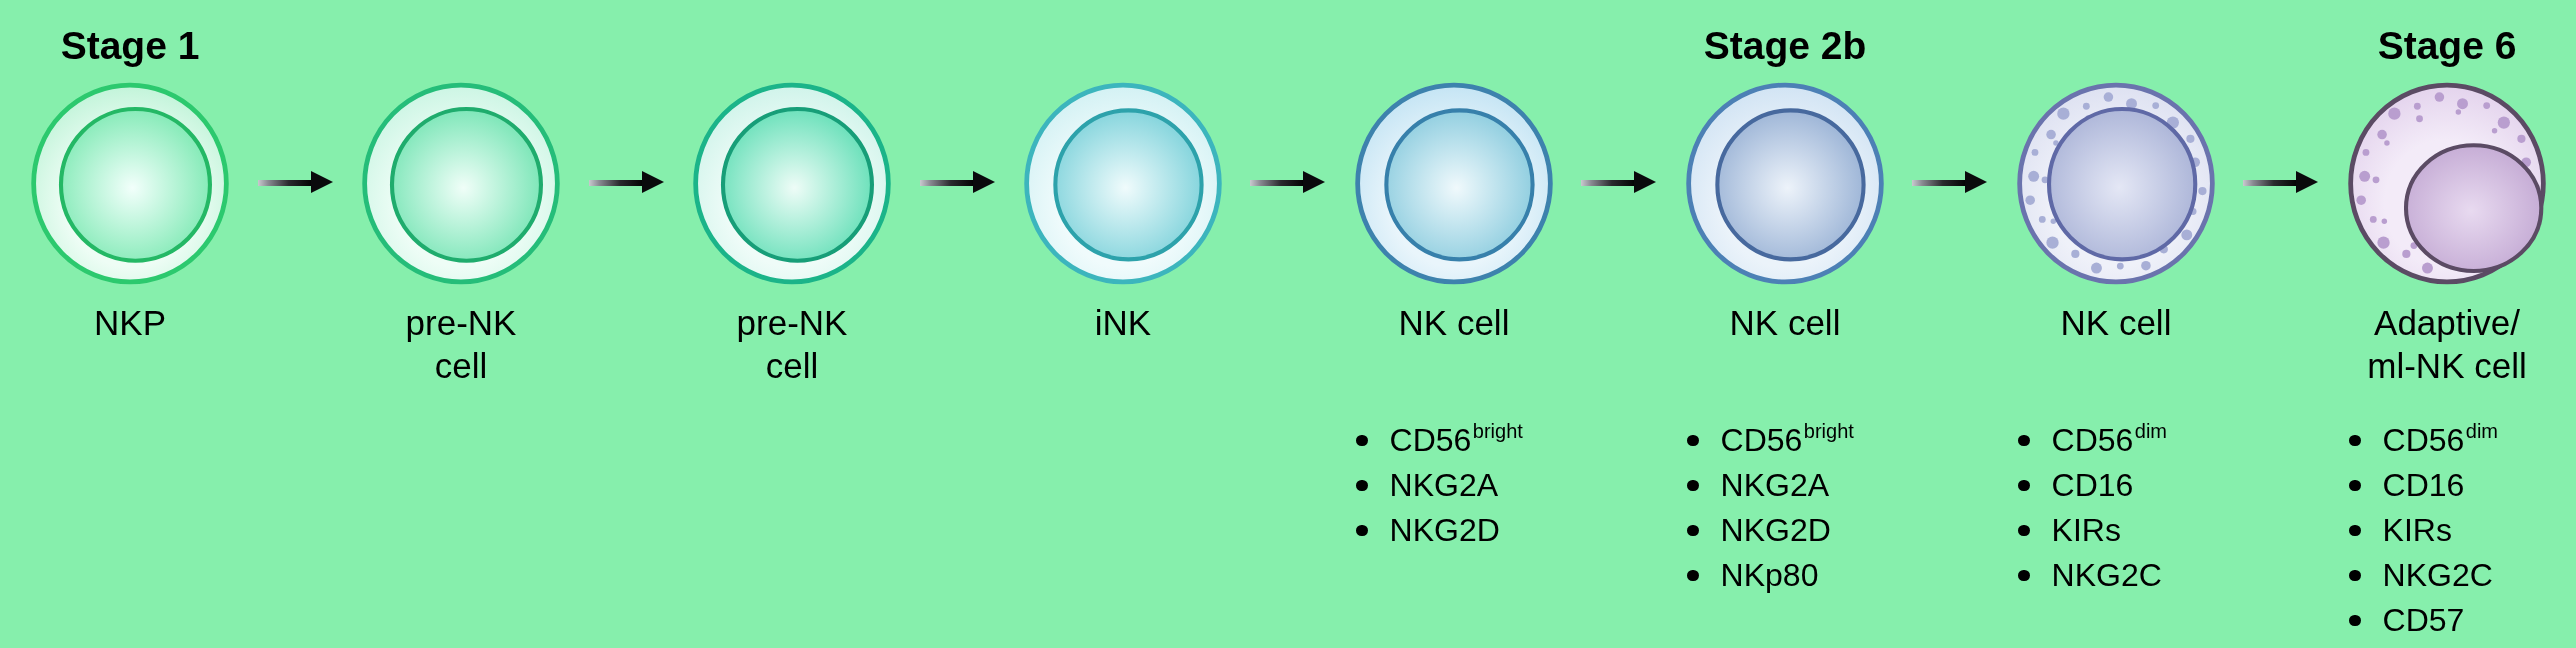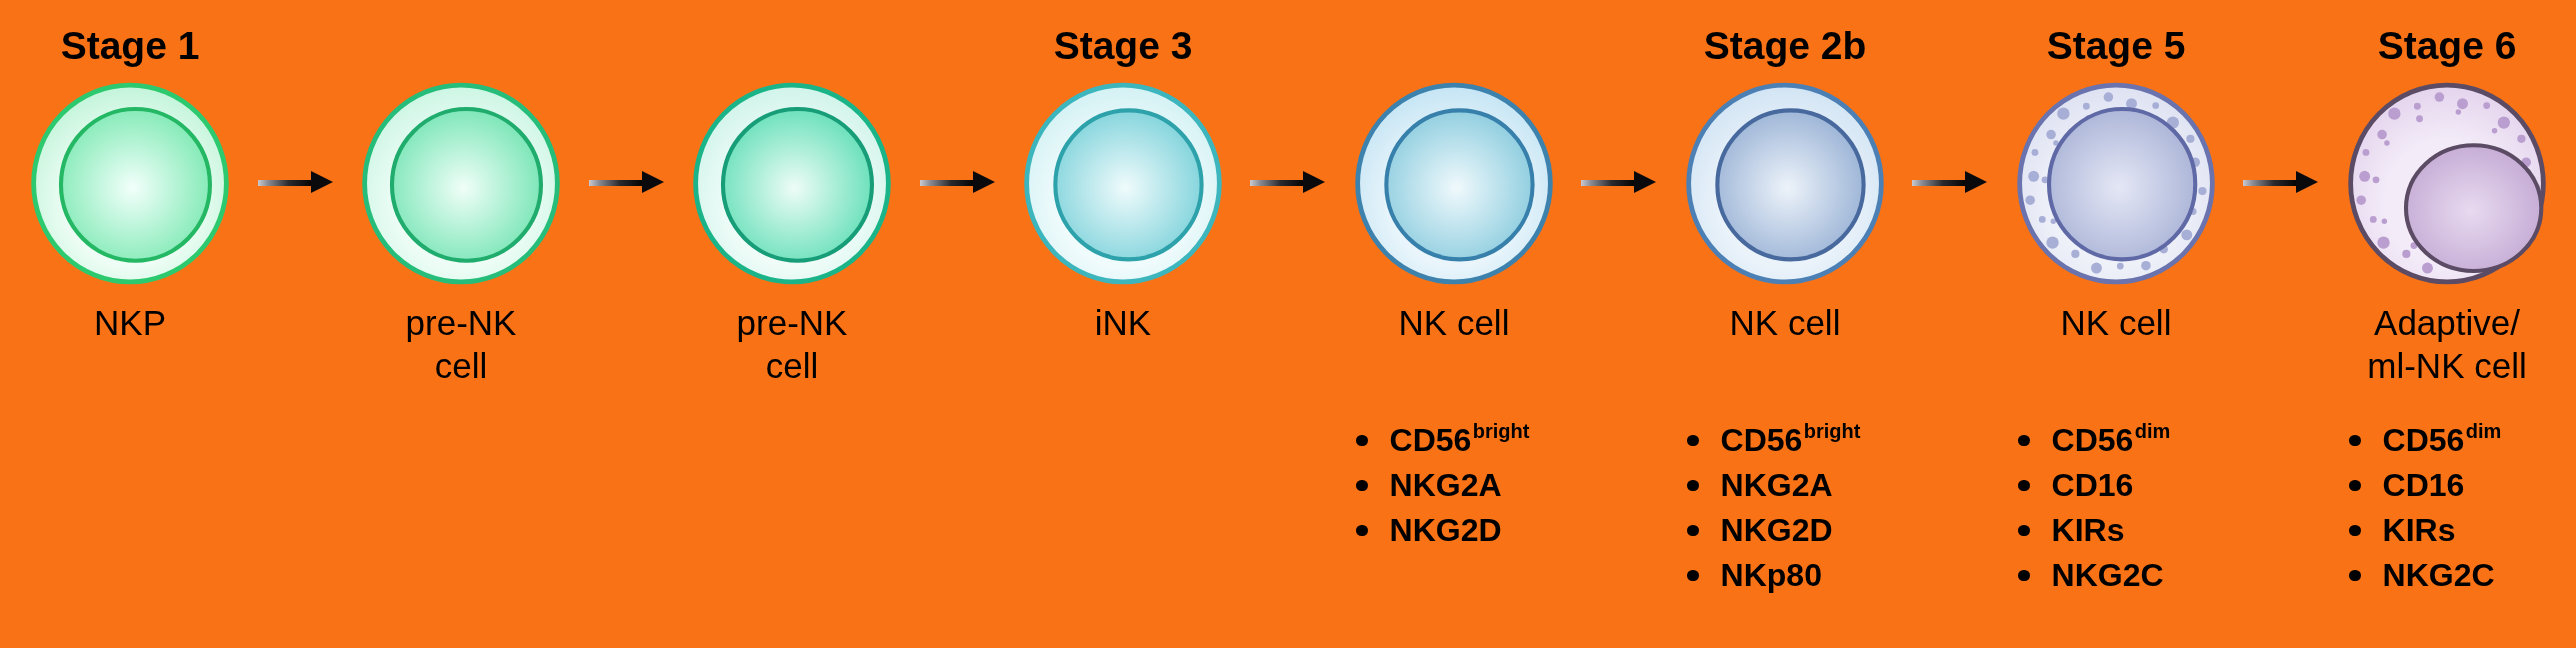--- a/index.html
+++ b/index.html
@@ -70,21 +70,21 @@
     white-space: nowrap;
   }
   .bullet-dot {
     width: 11.6px;
     height: 11.6px;
     border-radius: 50%;
     background: #000000;
     margin-right: 22px;
     flex: none;
   }
-  .mtext { display: inline-block; font-weight: bold; }
+  .mtext { display: inline-block; }
   .msup {
     font-size: 20px;
     position: relative;
     top: -13px;
     margin-left: 1.4px;
   }
   .arrow {
     position: absolute;
     width: 75px;
     height: 23px;
@@ -104,21 +104,21 @@
     width: 0;
     height: 0;
     border-top: 11.6px solid transparent;
     border-bottom: 11.6px solid transparent;
     border-left: 22.5px solid #0a0a0c;
   }
 </style>
 </head>
 <body>
 
-<div id="diagram" style="background: #f97316;">
+<div id="diagram" style="background: #86efac;">
   <section class="stage" style="left: -34px;">
     <h2 class="stage-title">Stage 1</h2>
     <div class="cell-wrap"><svg width="205" height="205" viewBox="0 0 300 300">
           <defs>
             <radialGradient id="cy0" cx="50%" cy="60%" r="72%">
               <stop offset="45%" stop-color="#eefdf5"></stop>
               <stop offset="100%" stop-color="#aef0cd"></stop>
             </radialGradient>
             <radialGradient id="nu0" cx="48%" cy="52%" r="62%">
               <stop offset="0%" stop-color="#f2fffb"></stop>
@@ -172,21 +172,20 @@
           <ellipse cx="158" cy="152" rx="109" ry="111" fill="url(#nu2)" stroke="#179e78" stroke-width="6"></ellipse>
         </svg></div>
     <div class="cell-label">
         <div>pre-NK</div>
         <div>cell</div>
       </div>
     <ul class="markers"></ul>
   </section>
 
   <section class="stage" style="left: 959px;">
-    <h2 class="stage-title">Stage 3</h2>
     <div class="cell-wrap"><svg width="205" height="205" viewBox="0 0 300 300">
           <defs>
             <radialGradient id="cy3" cx="50%" cy="60%" r="72%">
               <stop offset="45%" stop-color="#f0fbfc"></stop>
               <stop offset="100%" stop-color="#c6edf0"></stop>
             </radialGradient>
             <radialGradient id="nu3" cx="48%" cy="52%" r="62%">
               <stop offset="0%" stop-color="#f0fbfc"></stop>
               <stop offset="100%" stop-color="#72ced7"></stop>
             </radialGradient>
@@ -267,21 +266,20 @@
           <span class="mtext"><span>NKG2D</span></span>
         </li>
         <li>
           <span class="bullet-dot"></span>
           <span class="mtext"><span>NKp80</span></span>
         </li>
       </ul>
   </section>
 
   <section class="stage" style="left: 1952px;">
-    <h2 class="stage-title">Stage 5</h2>
     <div class="cell-wrap"><svg width="205" height="205" viewBox="0 0 300 300">
           <defs>
             <radialGradient id="cy6" cx="50%" cy="60%" r="72%">
               <stop offset="45%" stop-color="#eff1f9"></stop>
               <stop offset="100%" stop-color="#d6daee"></stop>
             </radialGradient>
             <radialGradient id="nu6" cx="48%" cy="52%" r="62%">
               <stop offset="0%" stop-color="#e4e7f5"></stop>
               <stop offset="100%" stop-color="#a4aed4"></stop>
             </radialGradient>
@@ -408,20 +406,24 @@
           <span class="mtext"><span>CD16</span></span>
         </li>
         <li>
           <span class="bullet-dot"></span>
           <span class="mtext"><span>KIRs</span></span>
         </li>
         <li>
           <span class="bullet-dot"></span>
           <span class="mtext"><span>NKG2C</span></span>
         </li>
+        <li>
+          <span class="bullet-dot"></span>
+          <span class="mtext"><span>CD57</span></span>
+        </li>
       </ul>
   </section>
 
   <div class="arrow" style="left: 258px; top: 171px;">
     <div class="shaft"></div>
     <div class="head" style="border-left-color: rgb(10, 10, 12);"></div>
   </div>
 
   <div class="arrow" style="left: 589px; top: 171px;">
     <div class="shaft"></div>

